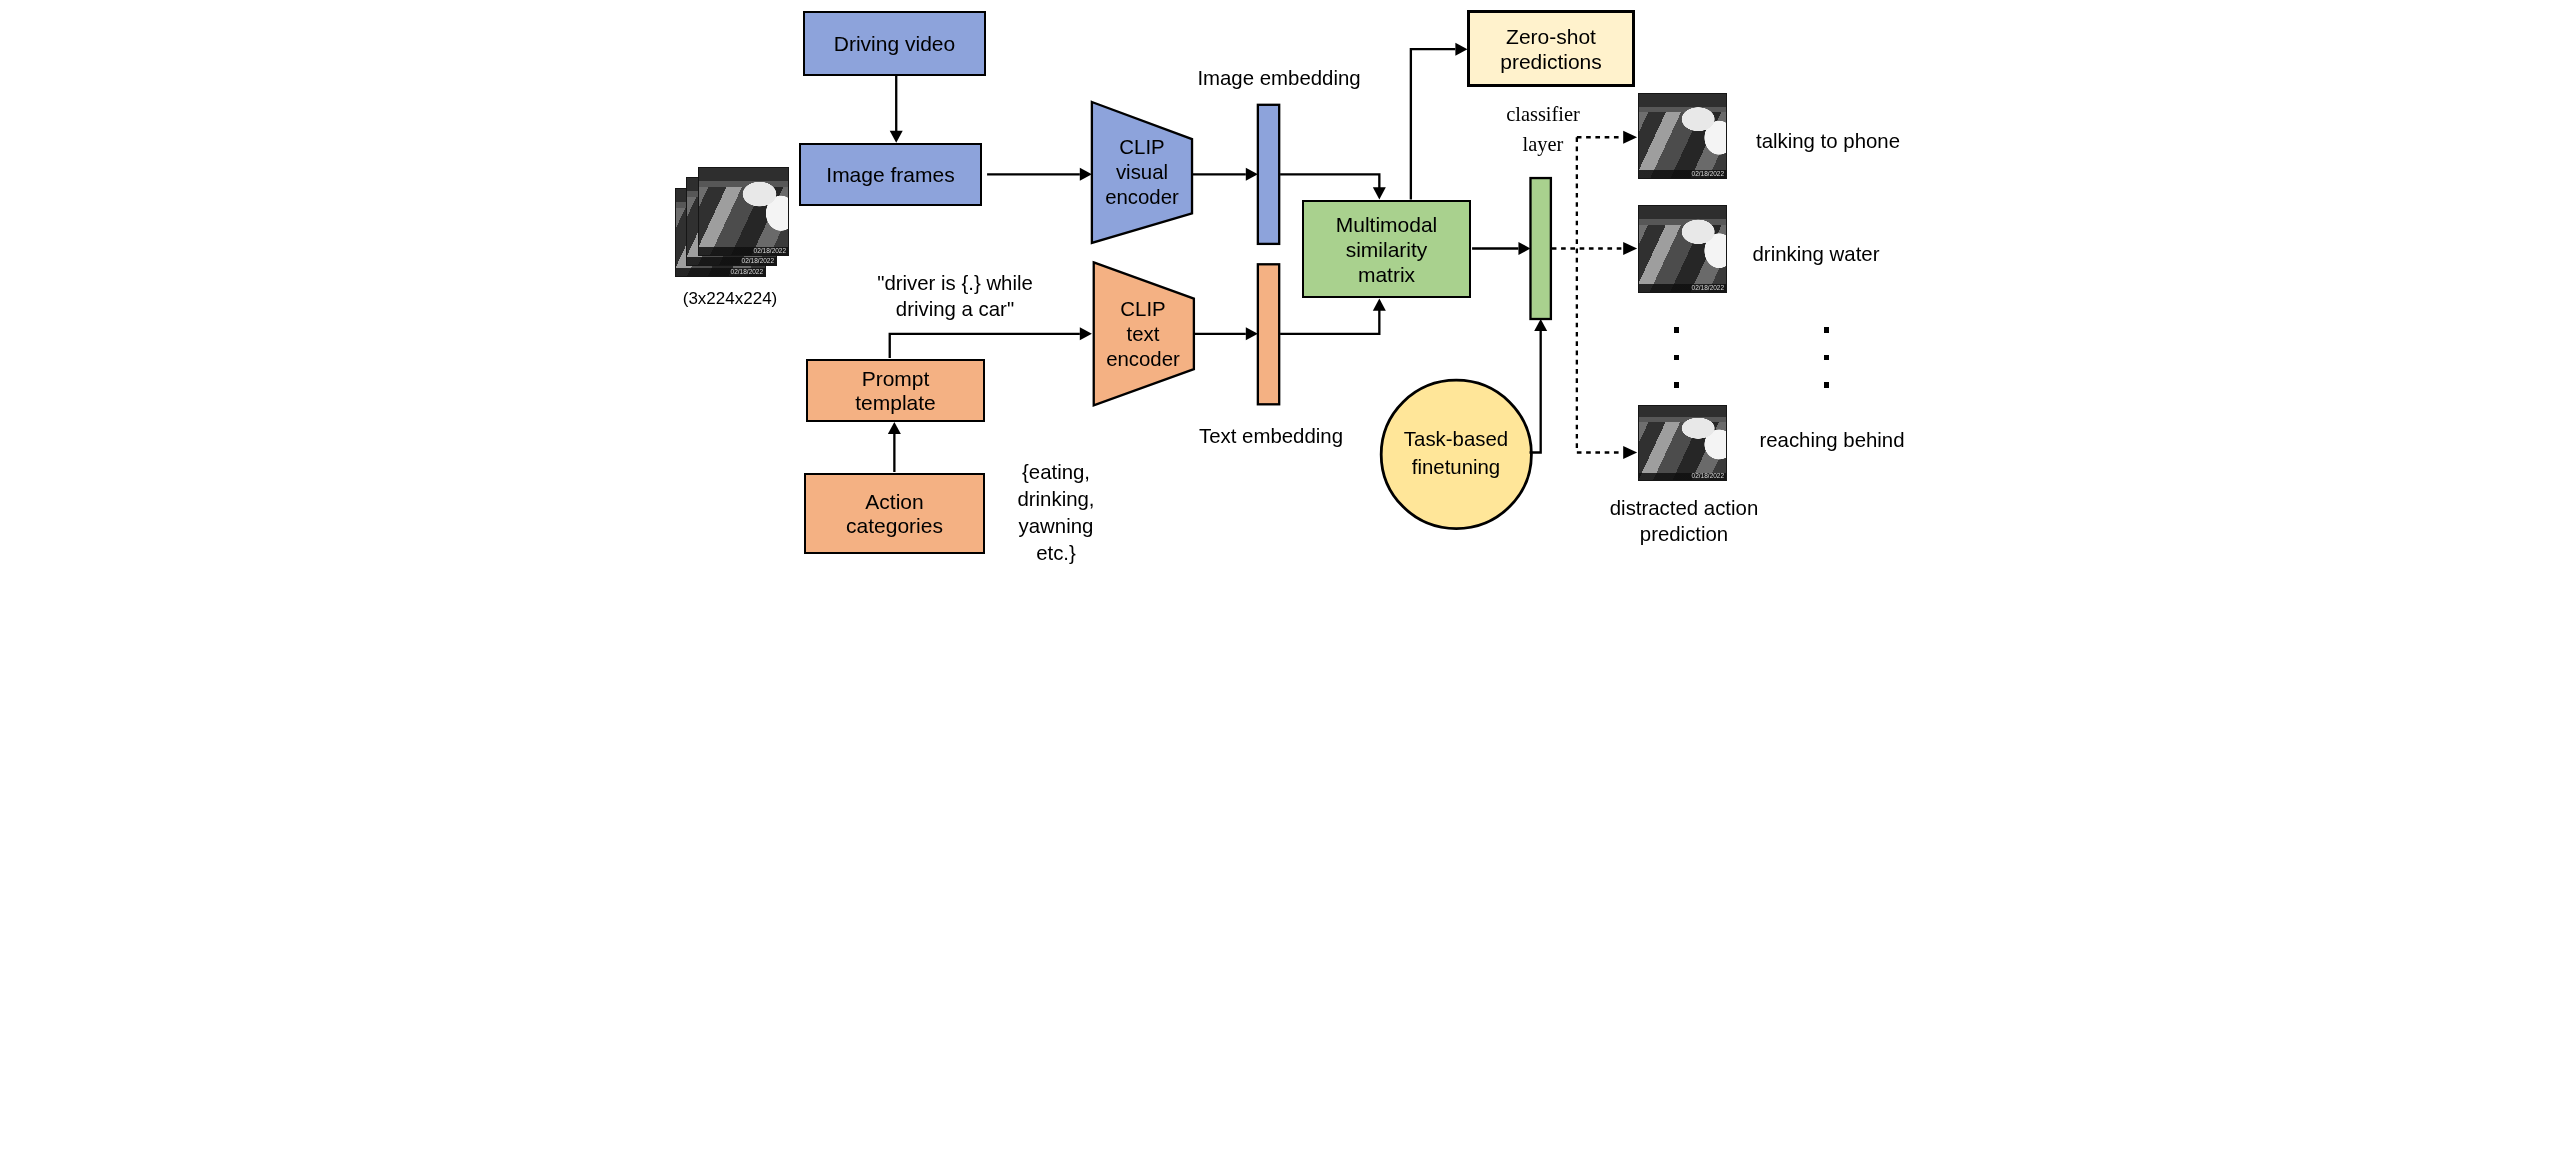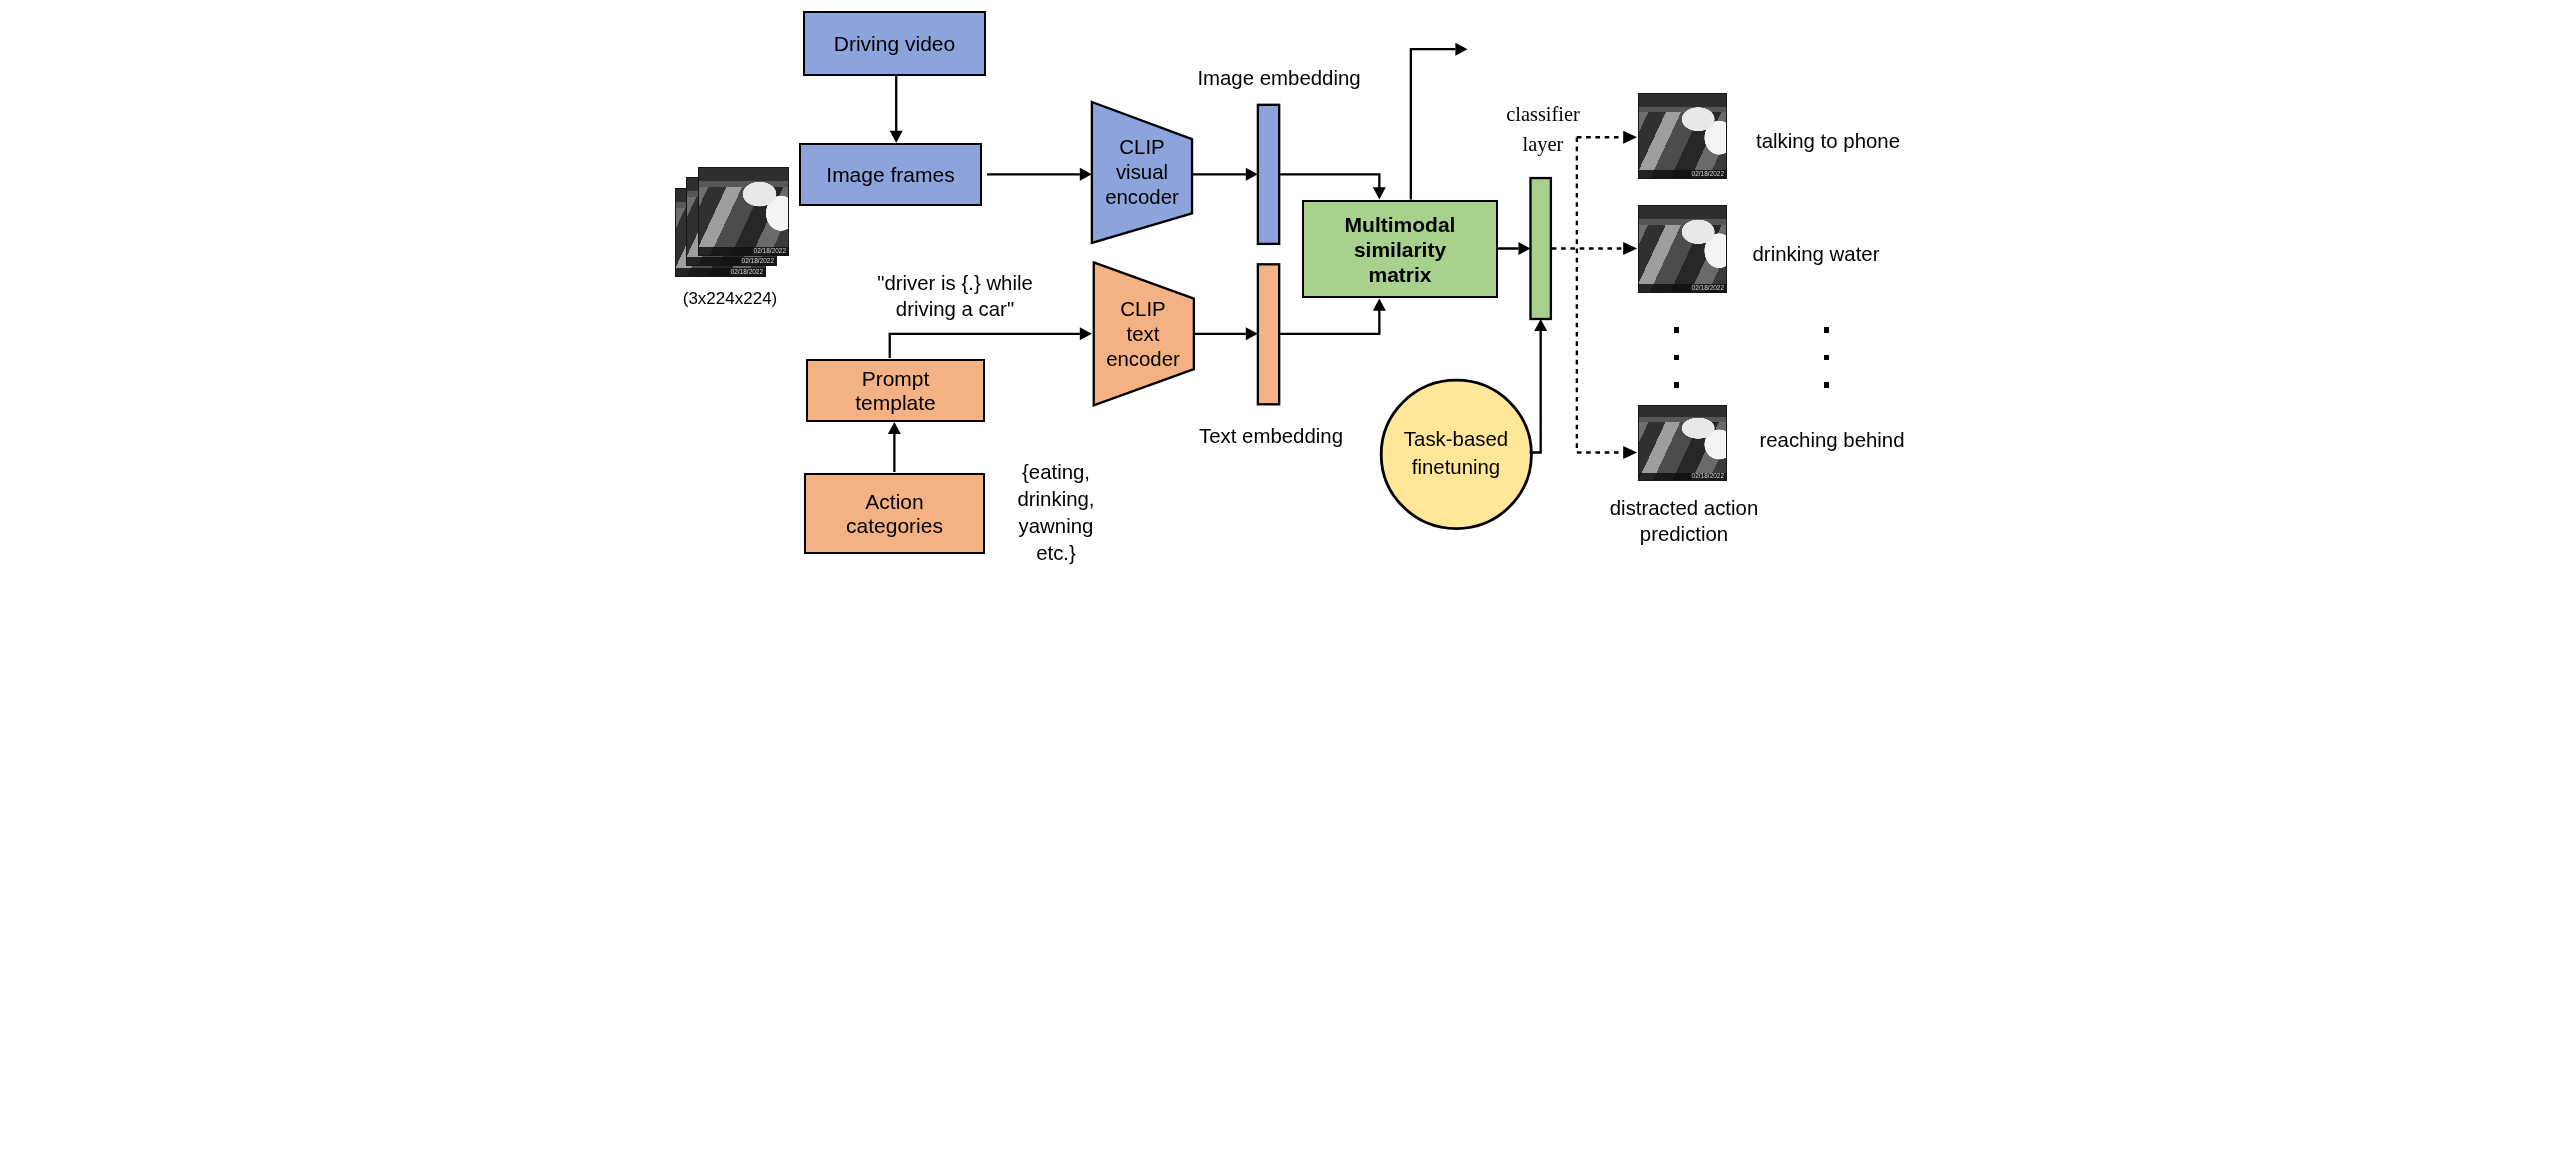--- a/index.html
+++ b/index.html
@@ -149,26 +149,30 @@
   <div class="box orange lh26" style="left:162px;top:359px;width:179px;height:63px;">
     <span>Prompt</span>
     <span>template</span>
   </div>
 
   <div class="box orange lh26" style="left:160px;top:473px;width:181px;height:81px;">
     <span>Action</span>
     <span>categories</span>
   </div>
 
-  <div class="box green lh27" style="left:658px;top:200px;width:196px;height:98px;font-weight:bold;">
+  <div class="box green lh27" style="left:658px;top:200px;width:169px;height:98px;">
     <span>Multimodal</span>
     <span>similarity</span>
     <span>matrix</span>
   </div>
 
+  <div class="box cream thick lh27" style="left:823px;top:10.2px;width:168px;height:77px;">
+    <span>Zero-shot</span>
+    <span>predictions</span>
+  </div>
 
   <div class="lbl lh27" style="left:498px;top:172px;">
     <span>CLIP</span>
     <span>visual</span>
     <span>encoder</span>
   </div>
   <div class="lbl lh27" style="left:499px;top:334px;">
     <span>CLIP</span>
     <span>text</span>
     <span>encoder</span>

